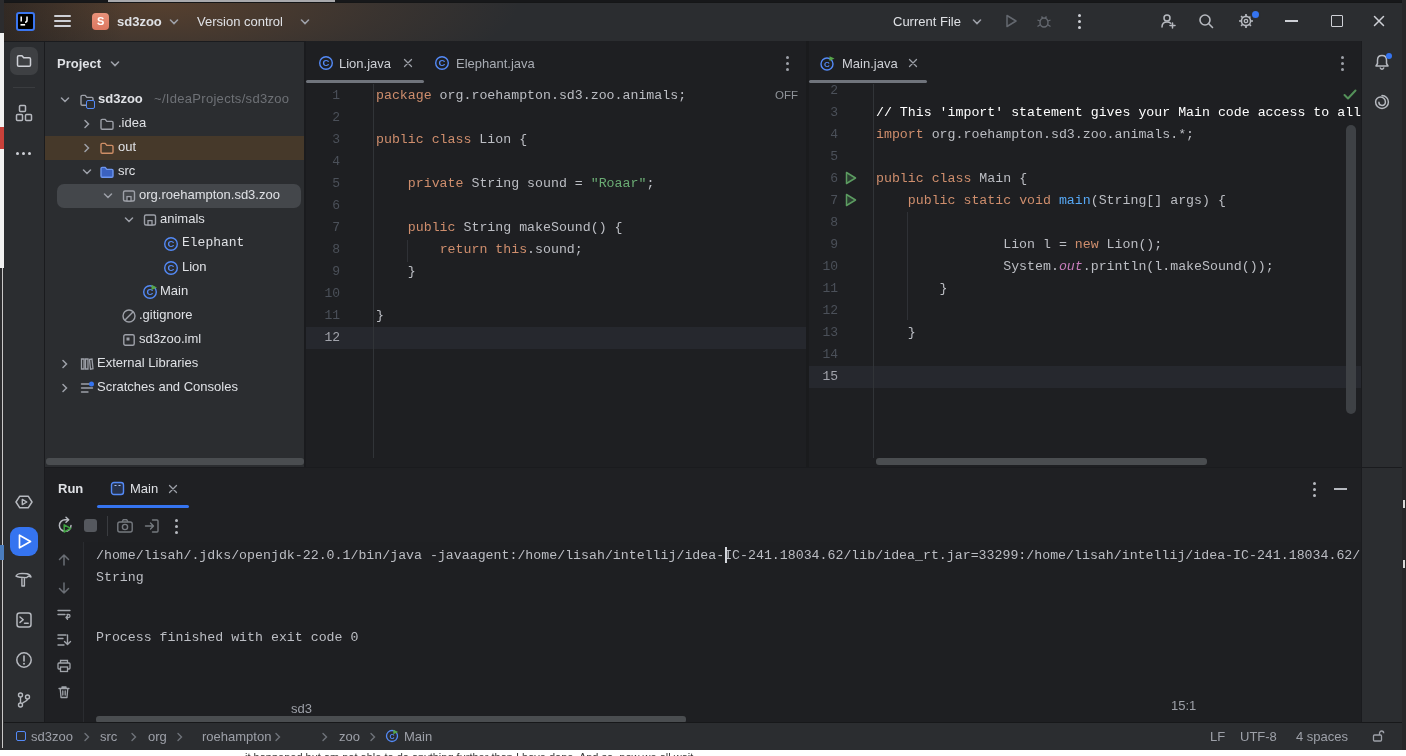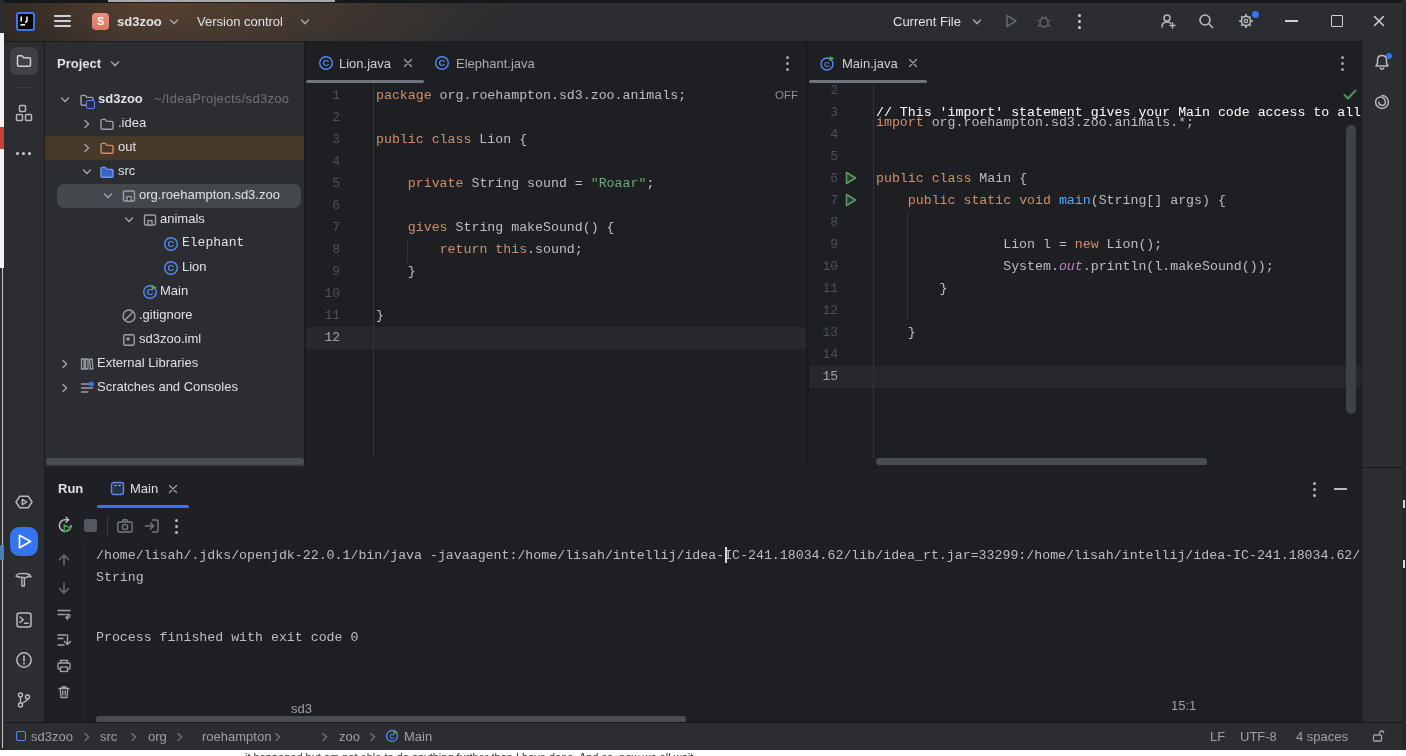--- a/index.html
+++ b/index.html
@@ -289,21 +289,21 @@
 <div class="a gnum" style="left:306px;top:195px;width:34px;color:#4B5059;">6</div>
 <div class="a gnum" style="left:306px;top:217px;width:34px;color:#4B5059;">7</div>
 <div class="a gnum" style="left:306px;top:239px;width:34px;color:#4B5059;">8</div>
 <div class="a gnum" style="left:306px;top:261px;width:34px;color:#4B5059;">9</div>
 <div class="a gnum" style="left:306px;top:283px;width:34px;color:#4B5059;">10</div>
 <div class="a gnum" style="left:306px;top:305px;width:34px;color:#4B5059;">11</div>
 <div class="a gnum" style="left:306px;top:327px;width:34px;color:#A1A3AB;">12</div>
 <div class="a mono" style="left:376px;top:85px;"><span class="kw">package</span> org.roehampton.sd3.zoo.animals;</div>
 <div class="a mono" style="left:376px;top:129px;"><span class="kw">public class</span> Lion {</div>
 <div class="a mono" style="left:376px;top:173px;">    <span class="kw">private</span> String sound = <span class="str">"Roaar"</span>;</div>
-<div class="a mono" style="left:376px;top:217px;">    <span class="kw">gives</span> String makeSound() {</div>
+<div class="a mono" style="left:376px;top:217px;">    <span class="kw">public</span> String makeSound() {</div>
 <div class="a mono" style="left:376px;top:239px;">        <span class="kw">return</span> <span class="kw">this</span>.sound;</div>
 <div class="a mono" style="left:376px;top:261px;">    }</div>
 <div class="a mono" style="left:376px;top:305px;">}</div>
 <div class="a ui" style="left:760px;top:89px;width:38px;text-align:right;font-size:11.5px;color:#8F9399;">OFF</div>
 
 <div class="a" style="left:806px;top:41px;width:3px;height:426px;background:#1A1B1D;"></div>
 
 <div class="a" style="left:809px;top:41px;width:552px;height:426px;background:#1E1F22;"></div>
 <div class="a" style="left:809px;top:366px;width:552px;height:22px;background:#26282E;"></div>
 <div class="a" style="left:873px;top:84px;width:1px;height:374px;background:#313438;"></div>
@@ -329,21 +329,21 @@
 <div class="a gnum" style="left:798px;top:190px;width:40px;color:#4B5059;">7</div>
 <div class="a gnum" style="left:798px;top:212px;width:40px;color:#4B5059;">8</div>
 <div class="a gnum" style="left:798px;top:234px;width:40px;color:#4B5059;">9</div>
 <div class="a gnum" style="left:798px;top:256px;width:40px;color:#4B5059;">10</div>
 <div class="a gnum" style="left:798px;top:278px;width:40px;color:#4B5059;">11</div>
 <div class="a gnum" style="left:798px;top:300px;width:40px;color:#4B5059;">12</div>
 <div class="a gnum" style="left:798px;top:322px;width:40px;color:#4B5059;">13</div>
 <div class="a gnum" style="left:798px;top:344px;width:40px;color:#4B5059;">14</div>
 <div class="a gnum" style="left:798px;top:366px;width:40px;color:#A1A3AB;">15</div>
 <div class="a mono" style="left:876px;top:102px;"><span class="cm">// This 'import' statement gives your Main code access to all</span></div>
-<div class="a mono" style="left:876px;top:112px;"><span class="kw">import</span> org.roehampton.sd3.zoo.animals.*;</div>
+<div class="a mono" style="left:876px;top:124px;"><span class="kw">import</span> org.roehampton.sd3.zoo.animals.*;</div>
 <div class="a mono" style="left:876px;top:168px;"><span class="kw">public class</span> Main {</div>
 <div class="a mono" style="left:876px;top:190px;">    <span class="kw">public static void</span> <span class="mth">main</span>(String[] args) {</div>
 <div class="a mono" style="left:876px;top:234px;">                Lion l = <span class="kw">new</span> Lion();</div>
 <div class="a mono" style="left:876px;top:256px;">                System.<span class="fld">out</span>.println(l.makeSound());</div>
 <div class="a mono" style="left:876px;top:278px;">        }</div>
 <div class="a mono" style="left:876px;top:322px;">    }</div>
 <svg class="a" style="left:1343px;top:89px;" width="14" height="12" viewBox="0 0 14 12">
     <polyline points="1.5,6 5,9.5 12.5,1.5" fill="none" stroke="#549159" stroke-width="2" stroke-linecap="round" stroke-linejoin="round"></polyline>
   </svg>
 

